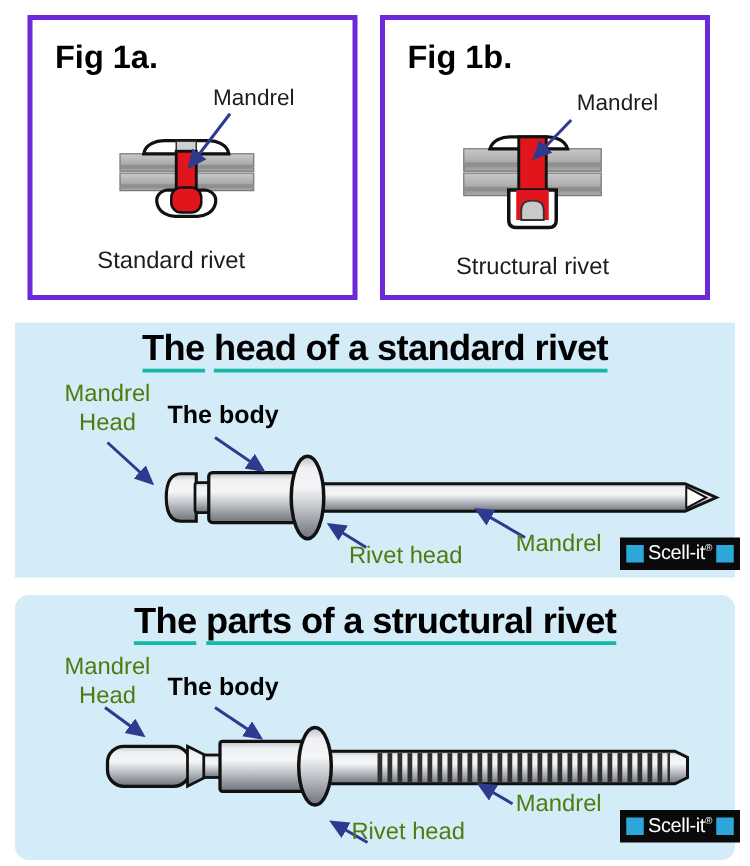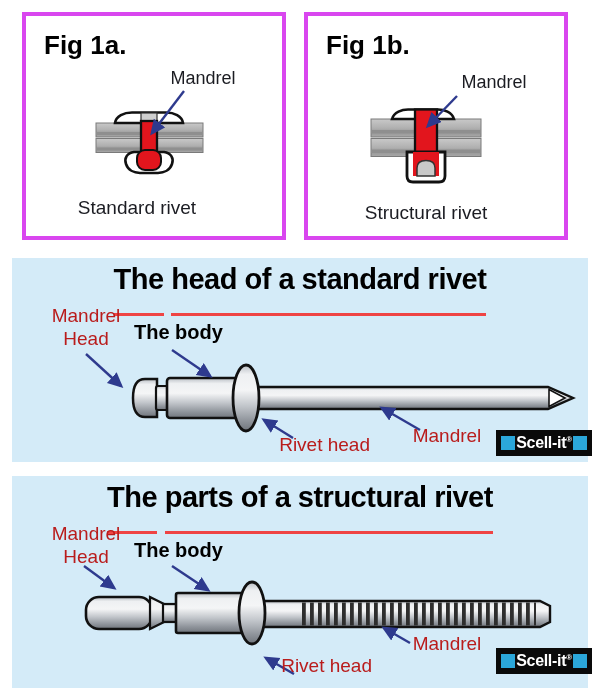--- a/index.html
+++ b/index.html
@@ -1,51 +1,51 @@
 <!DOCTYPE html>
 <html><head>
 <meta charset="utf-8">
 <style>
   html,body{margin:0;padding:0;background:#fff;}
   #canvas{position:relative;width:600px;height:693px;background:#ffffff;
           font-family:"Liberation Sans",sans-serif;overflow:hidden;}
 
   
-  .figbox{position:absolute;top:12px;width:264px;height:228px;border:4px solid #d946ef;
+  .figbox{position:absolute;top:12px;width:264px;height:228px;border:4px solid #6d28d9;
           background:#fff;box-sizing:border-box;}
   #fig1a{left:22px;} #fig1b{left:304px;text-decoration:underline;}
   .figbox svg{position:absolute;left:0;top:0;width:100%;height:100%;}
 
   
   .panel{position:absolute;left:12px;width:576px;background:#d4ebf8;}
   #panel-standard{top:258px;height:204px;}
-  #panel-structural{top:476px;height:212px;}
+  #panel-structural{top:476px;height:212px;border-radius:11px;}
   .panel svg.art{position:absolute;left:0;top:0;width:100%;height:100%;}
 
   .ptitle{position:absolute;top:5px;left:0;width:100%;text-align:center;
           font-size:29px;font-weight:bold;color:#000;letter-spacing:-0.5px;}
-  .tu{border-bottom:3px solid #ef4444;padding-bottom:18px;}
+  .tu{border-bottom:3px solid #14b8a6;padding-bottom:0;}
 
-  .lbl{position:absolute;color:#b91c1c;font-size:19px;line-height:23px;}
+  .lbl{position:absolute;color:#4d7c0f;font-size:19px;line-height:23px;}
   .lbl-mhead{left:28px;top:46px;width:92px;text-align:center;}
   .lbl-body{left:122px;top:63px;font-size:20px;font-weight:bold;color:#000;text-align:center;}
   .lbl-rivethead{width:110px;text-align:right;}
   #panel-standard .lbl-rivethead{left:248px;top:175px;}
   #panel-structural .lbl-rivethead{left:250px;top:178px;}
   .lbl-mandrel{width:86px;text-align:center;}
   #panel-standard .lbl-mandrel{left:392px;top:166px;}
   #panel-structural .lbl-mandrel{left:392px;top:156px;}
 
   
   .logo{position:absolute;left:484px;width:96px;height:26px;background:#0a0a0a;
         display:flex;align-items:center;justify-content:space-between;
         padding:0 5px;box-sizing:border-box;}
   #panel-standard .logo{top:172px;} #panel-structural .logo{top:172px;}
   .logo .sq{width:14px;height:14px;background:#2ba7da;}
-  .logo .lg-txt{color:#fff;font-weight:bold;font-size:16px;letter-spacing:-0.3px;white-space:nowrap;}
+  .logo .lg-txt{color:#fff;font-weight:normal;font-size:16px;letter-spacing:-0.3px;white-space:nowrap;}
   .logo .reg{font-size:8px;vertical-align:super;}
 
   svg text{font-family:"Liberation Sans",sans-serif;}
   .figtitle{font-size:26px;font-weight:bold;fill:#000;}
   .callout{font-size:18px;fill:#1b1c22;}
   .caption{font-size:19px;fill:#1b1c22;}
 </style>
 </head>
 <body>
 

